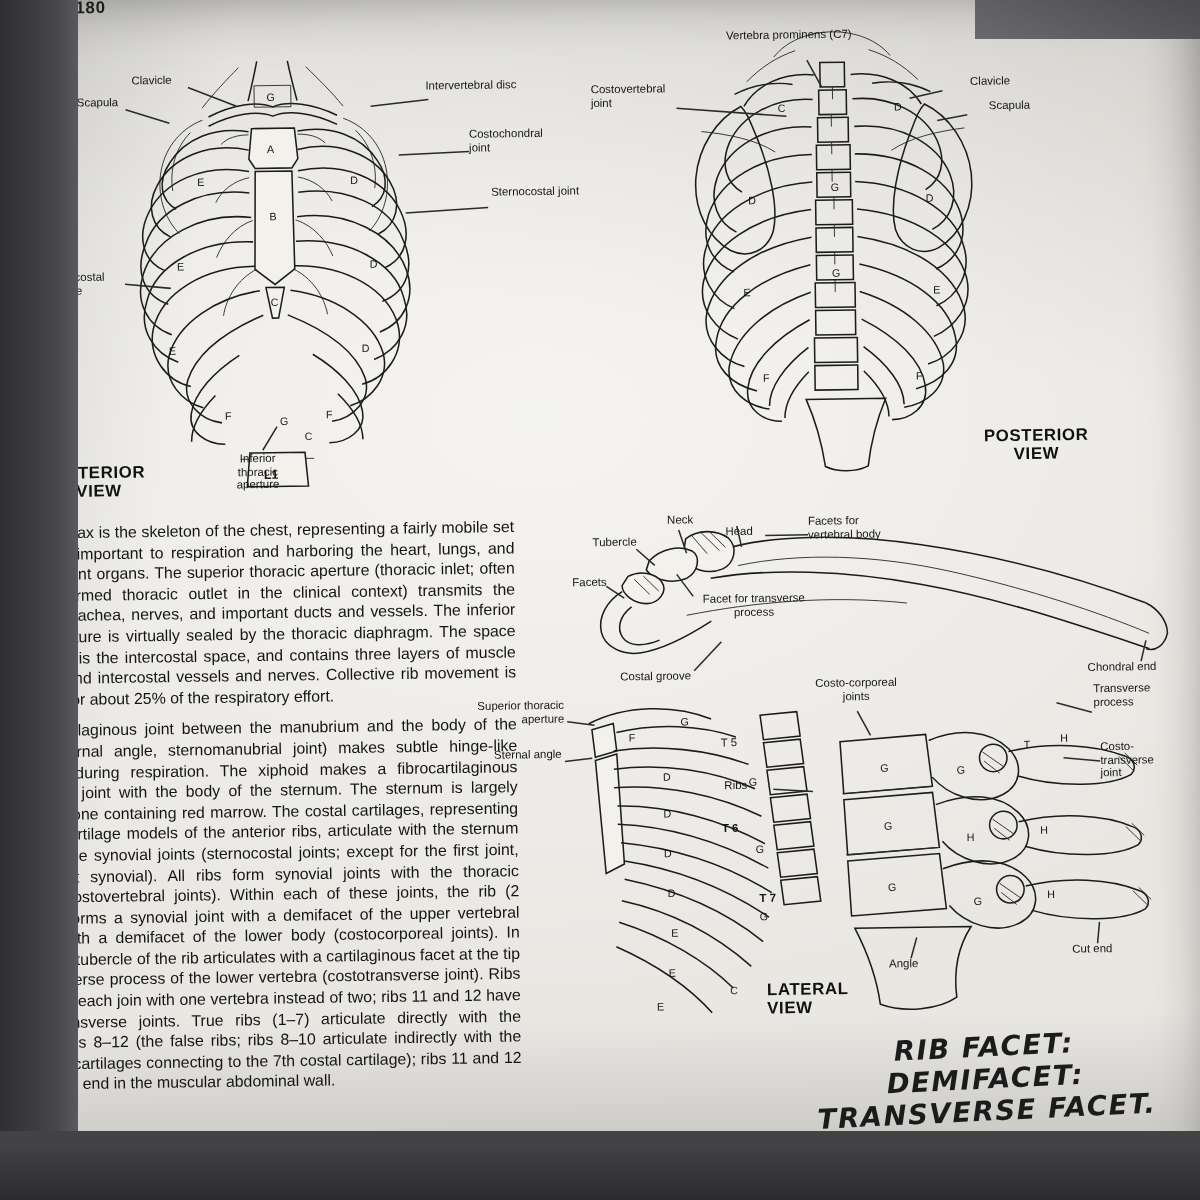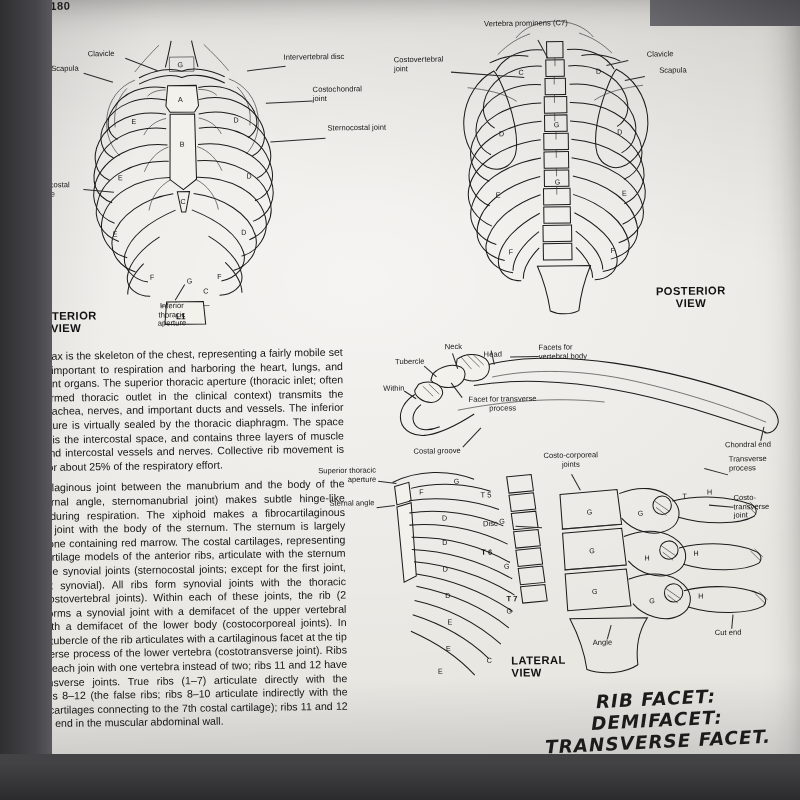--- a/index.html
+++ b/index.html
@@ -322,21 +322,21 @@
 
     <div class="lbl c" style="left:84px;top:4px;">Neck</div>
     <div class="lead" style="left:92px;top:14px;width:16px;transform:rotate(72deg);"></div>
 
     <div class="lbl c" style="left:122px;top:12px;">Head</div>
     <div class="lead" style="left:130px;top:12px;width:14px;transform:rotate(78deg);"></div>
 
     <div class="lbl r" style="left:12px;top:18px;width:52px;">Tubercle</div>
     <div class="lead" style="left:64px;top:26px;width:16px;transform:rotate(42deg);"></div>
 
-    <div class="lbl r" style="left:0px;top:44px;width:44px;">Within</div>
+    <div class="lbl r" style="left:0px;top:44px;width:44px;">Facets</div>
     <div class="lead" style="left:44px;top:50px;width:14px;transform:rotate(34deg);"></div>
 
     <div class="lbl" style="left:176px;top:6px;width:58px;white-space:normal;">Facets for vertebral body</div>
     <div class="lead" style="left:148px;top:18px;width:28px;transform:rotate(0deg);"></div>
 
     <div class="lbl c" style="left:104px;top:56px;width:72px;white-space:normal;">Facet for transverse process</div>
     <div class="lead" style="left:100px;top:58px;width:18px;transform:rotate(-126deg);"></div>
 
     <div class="lbl" style="left:52px;top:106px;">Costal groove</div>
     <div class="lead" style="left:100px;top:106px;width:26px;transform:rotate(-46deg);"></div>
@@ -457,21 +457,21 @@
       <text class="bone-lbl" x="160" y="96">H</text>
       <text class="bone-lbl" x="164" y="138">H</text>
     </svg>
 
     <div class="lbl c" style="left:8px;top:-8px;width:66px;white-space:normal;">Costo-corporeal joints</div>
     <div class="lead" style="left:42px;top:14px;width:18px;transform:rotate(62deg);"></div>
 
     <div class="lbl" style="left:-48px;top:30px;font-weight:normal;">T 5</div>
     <div class="lbl" style="left:-48px;top:86px;font-weight:bold;">T 6</div>
     <div class="lbl" style="left:-48px;top:132px;font-weight:bold;margin-left:24px;">T 7</div>
-    <div class="lbl" style="left:-46px;top:58px;">Disc</div>
+    <div class="lbl" style="left:-46px;top:58px;">Ribs</div>
     <div class="lead" style="left:-14px;top:64px;width:26px;transform:rotate(4deg);"></div>
 
     <div class="lbl" style="left:196px;top:-2px;width:52px;white-space:normal;">Transverse process</div>
     <div class="lead" style="left:172px;top:10px;width:24px;transform:rotate(16deg);"></div>
 
     <div class="lbl" style="left:200px;top:36px;width:48px;white-space:normal;">Costo-transverse joint</div>
     <div class="lead" style="left:176px;top:46px;width:24px;transform:rotate(6deg);"></div>
 
     <div class="lbl" style="left:60px;top:176px;">Angle</div>
     <div class="lead" style="left:74px;top:176px;width:14px;transform:rotate(-74deg);"></div>

